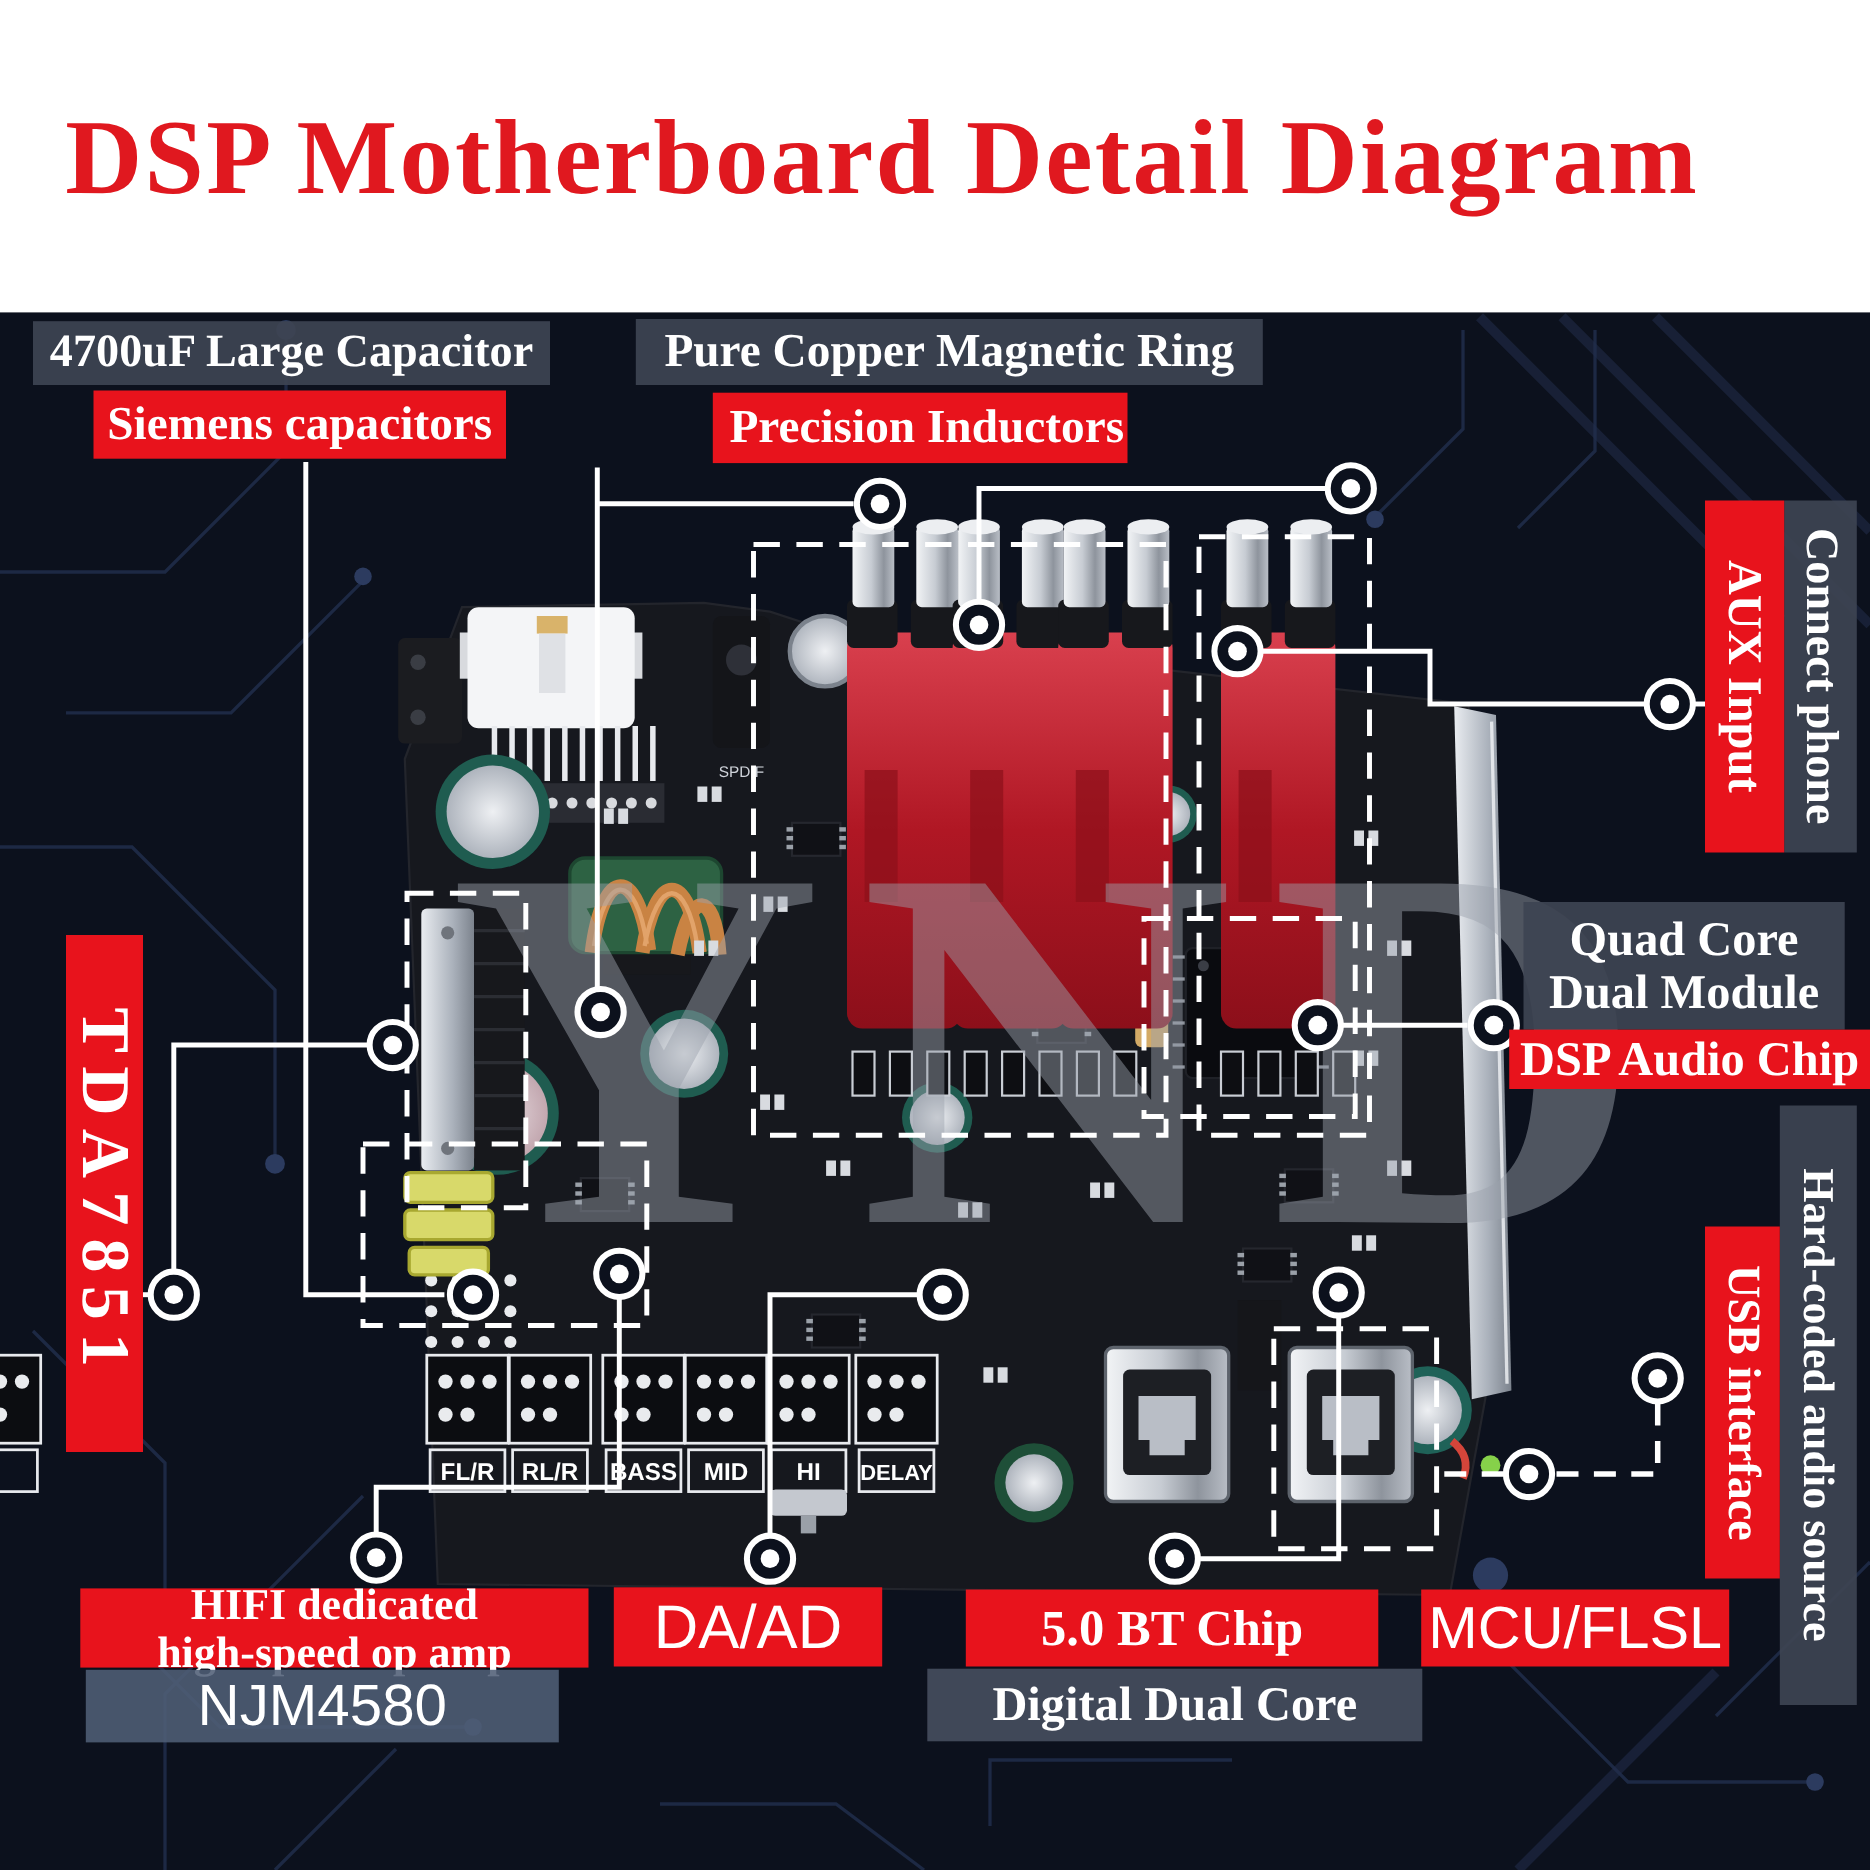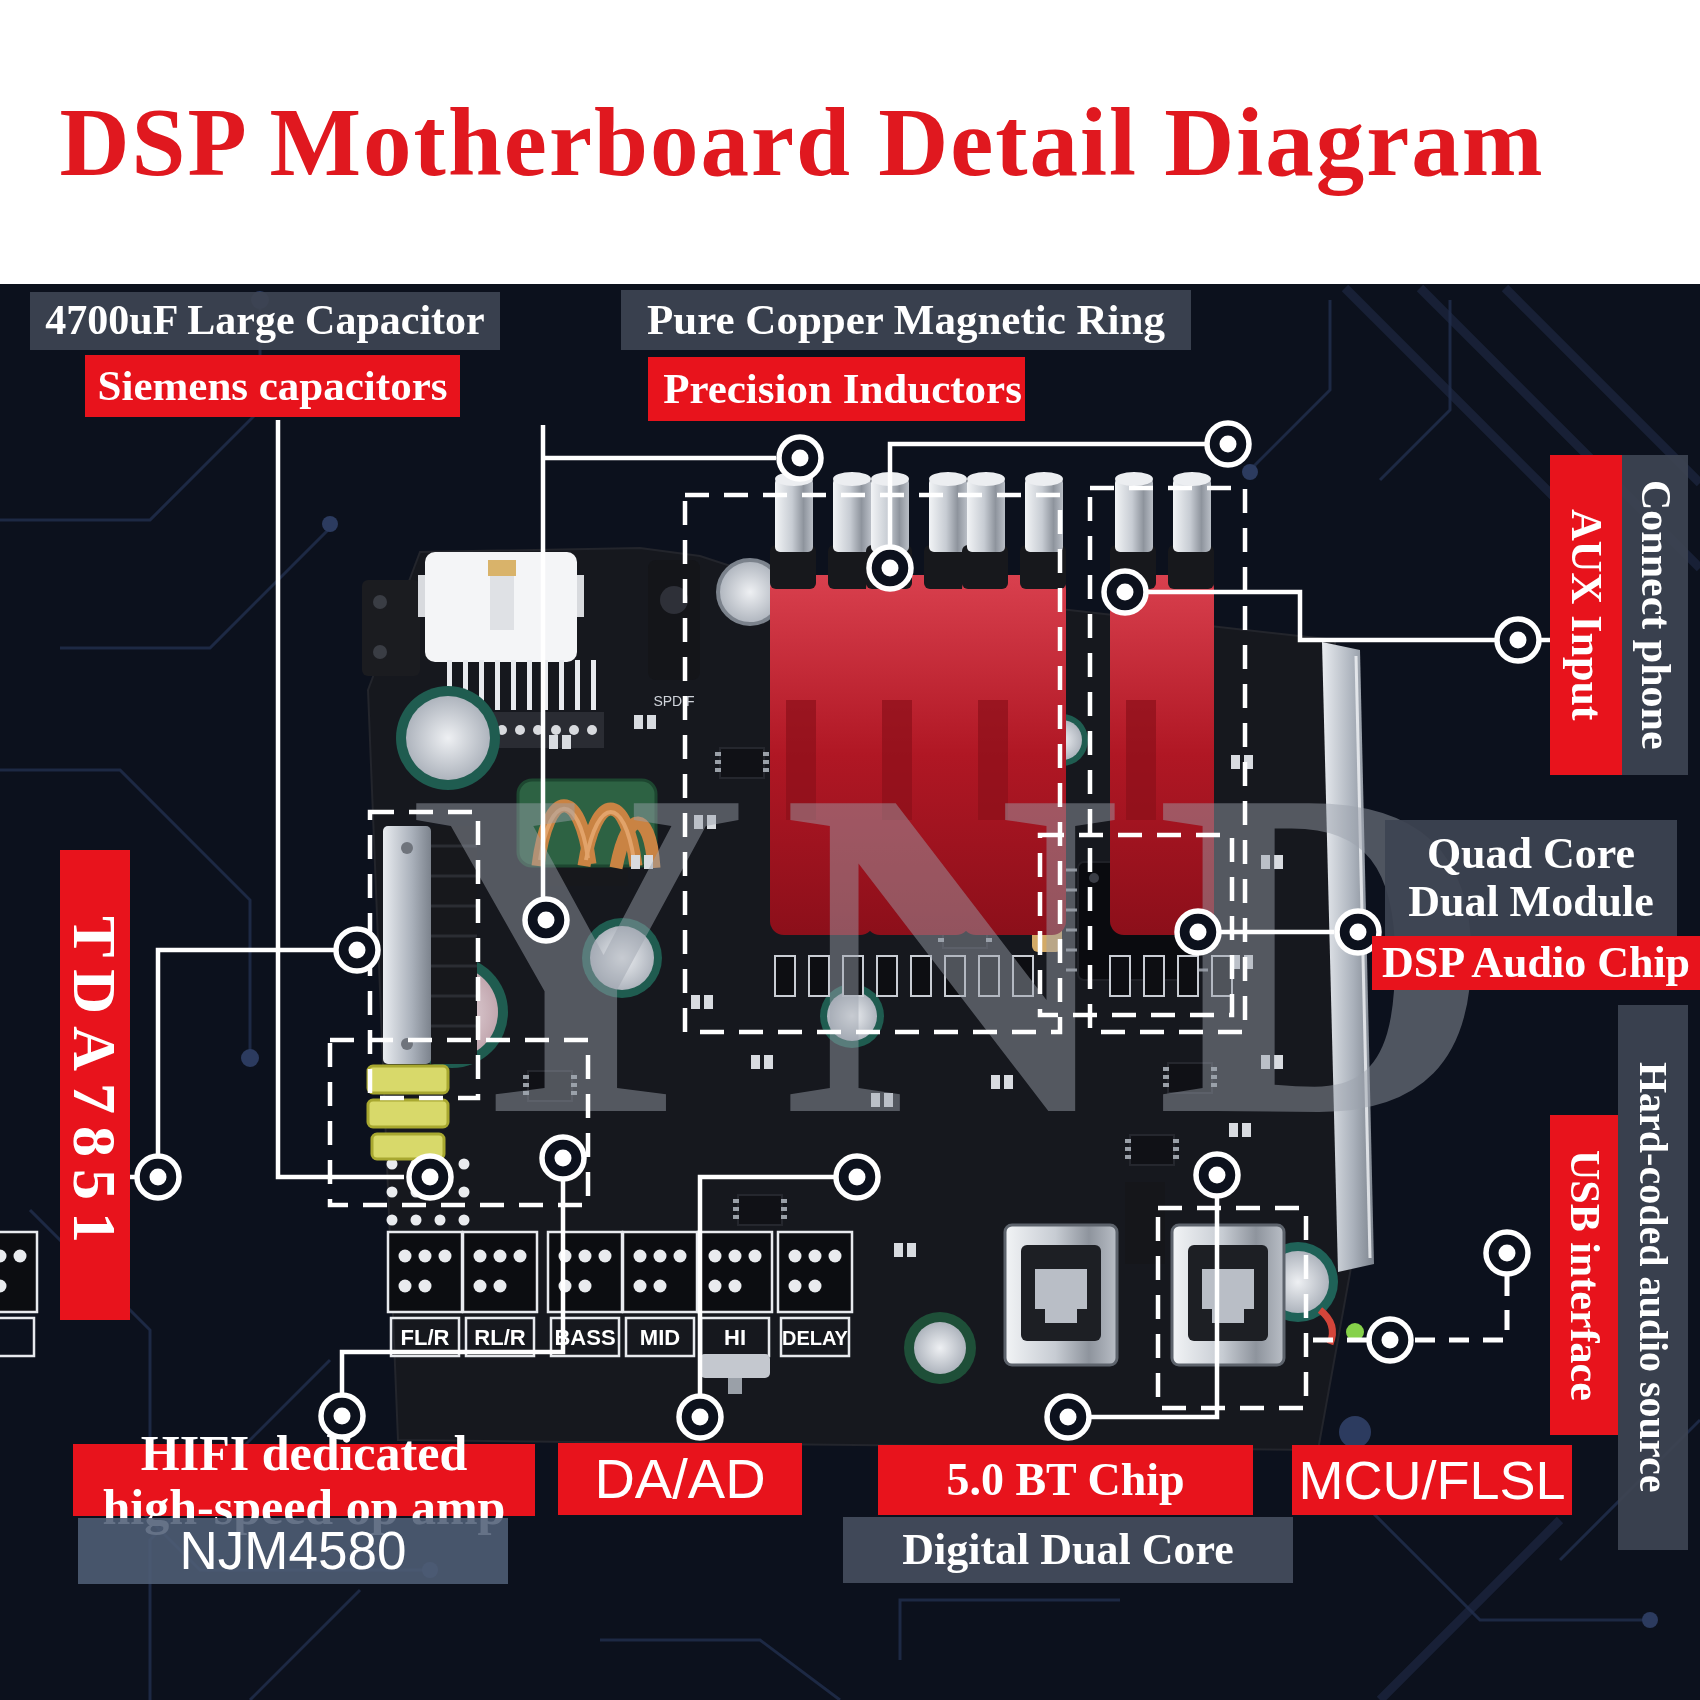--- a/index.html
+++ b/index.html
@@ -407,38 +407,38 @@
     <use href="#ring" x="1217" y="1175"></use>
     <use href="#ring" x="1068" y="1417"></use>
   </svg>
 
   <div class="titlebar">
     <div class="title">DSP Motherboard Detail Diagram</div>
   </div>
 
   <div class="lbl dark serif" style="left:30px;top:292px;width:470px;height:58px;font-size:42px;">4700uF Large Capacitor</div>
   <div class="lbl red serif" style="left:85px;top:355px;width:375px;height:62px;font-size:43px;">Siemens capacitors</div>
-  <div class="lbl dark serif" style="left:578px;top:290px;width:570px;height:60px;font-size:43px;margin-left:43px;">Pure Copper Magnetic Ring</div>
+  <div class="lbl dark serif" style="left:578px;top:290px;width:570px;height:60px;font-size:43px;">Pure Copper Magnetic Ring</div>
   <div class="lbl red serif" style="left:648px;top:357px;width:365px;height:64px;font-size:43px;padding-left:12px;">Precision Inductors</div>
 
   <div class="lbl dark serif vert" style="left:1622px;top:455px;width:66px;height:320px;font-size:42px;">Connect phone</div>
   <div class="lbl red serif vert" style="left:1550px;top:455px;width:72px;height:320px;font-size:44px;">AUX Input</div>
 
   <div class="lbl dark serif" style="left:1385px;top:820px;width:292px;height:116px;font-size:44px;flex-direction:column;">
     <span>Quad Core</span>
     <span>Dual Module</span>
   </div>
   <div class="lbl red serif" style="left:1372px;top:936px;width:328px;height:54px;font-size:44px;">DSP Audio Chip</div>
 
   <div class="lbl dark serif vert" style="left:1618px;top:1005px;width:70px;height:545px;font-size:40px;">Hard-coded audio source</div>
   <div class="lbl red serif vert" style="left:1550px;top:1115px;width:68px;height:320px;font-size:42px;">USB interface</div>
 
   <div class="lbl red serif vert" style="left:60px;top:850px;width:70px;height:470px;font-size:62px;letter-spacing:12px;">TDA7851</div>
 
-  <div class="lbl red serif" style="left:73px;top:1444px;width:462px;height:72px;font-size:50px;flex-direction:column;">
+  <div class="lbl red serif" style="left:73px;top:1444px;width:462px;height:72px;font-size:40px;flex-direction:column;">
     <span>HIFI dedicated</span>
     <span>high-speed op amp</span>
   </div>
   <div class="lbl steel sans" style="left:78px;top:1518px;width:430px;height:66px;font-size:53px;font-weight:normal;">NJM4580</div>
 
   <div class="lbl red sans" style="left:558px;top:1443px;width:244px;height:72px;font-size:56px;font-weight:normal;">DA/AD</div>
   <div class="lbl red serif" style="left:878px;top:1445px;width:375px;height:70px;font-size:46px;">5.0 BT Chip</div>
   <div class="lbl red sans" style="left:1292px;top:1445px;width:280px;height:70px;font-size:54px;font-weight:normal;">MCU/FLSL</div>
   <div class="lbl slate serif" style="left:843px;top:1517px;width:450px;height:66px;font-size:44px;">Digital Dual Core</div>
 

